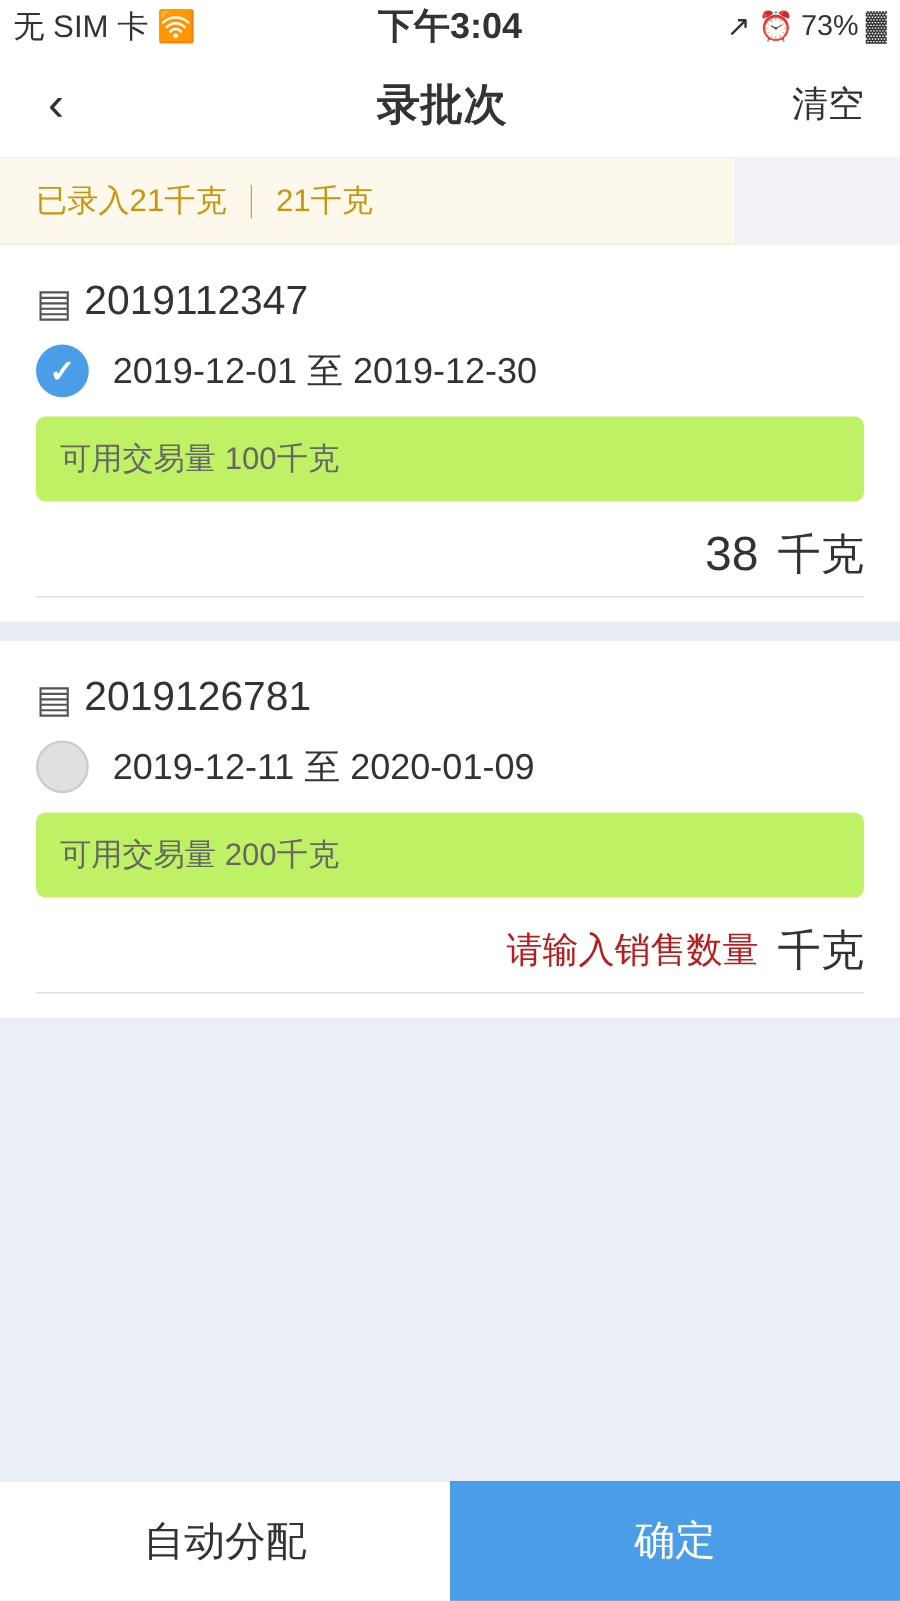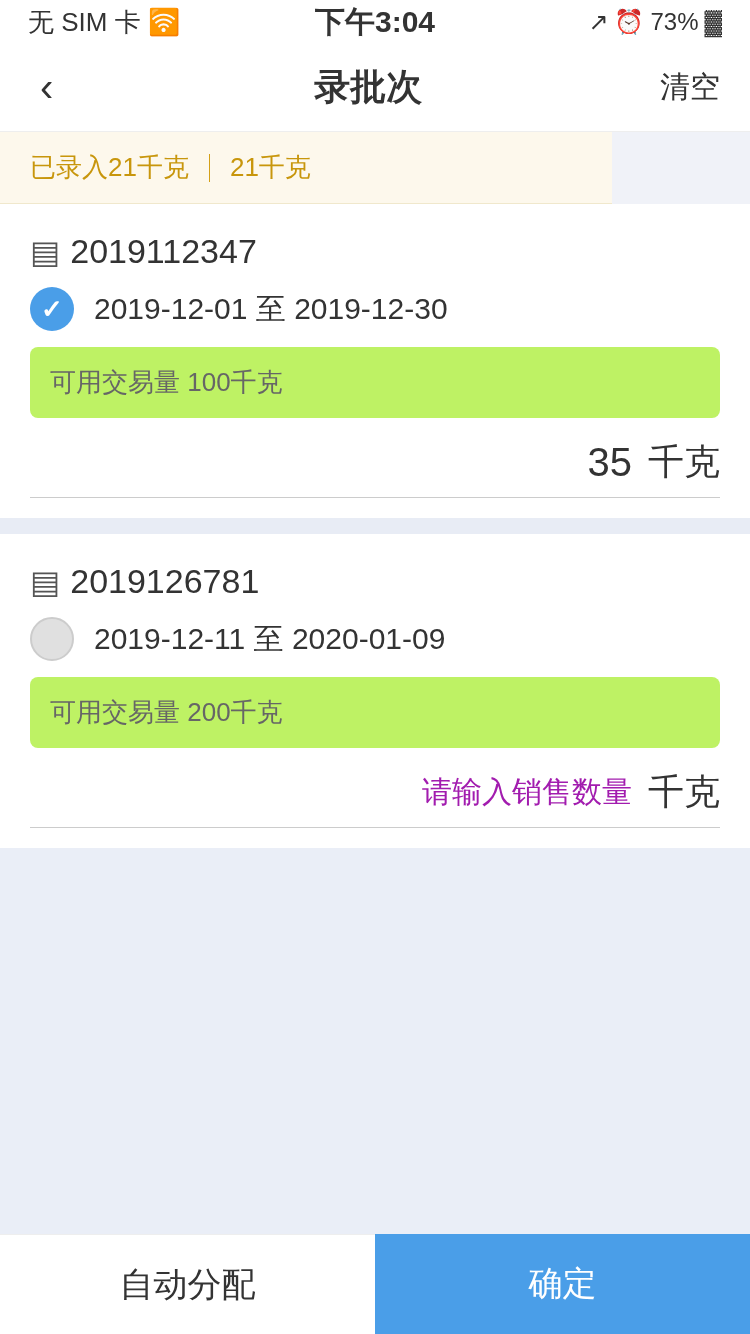--- a/index.html
+++ b/index.html
@@ -13,21 +13,21 @@
     }
 
     
     .status-bar {
       width: 750px;
       height: 44px;
       background: #fff;
       display: flex;
       align-items: center;
       justify-content: space-between;
-      padding: 0 28px;
+      padding: 0 11px;
       font-size: 28px;
     }
     .status-left {
       display: flex;
       align-items: center;
       gap: 8px;
       font-size: 26px;
       color: #333;
     }
     .status-center {
@@ -200,21 +200,21 @@
     
     .input-row {
       display: flex;
       align-items: center;
       justify-content: flex-end;
       padding: 20px 30px 10px 30px;
       background: #fff;
     }
     .input-placeholder {
       font-size: 30px;
-      color: #a21caf;
+      color: #b91c1c;
       flex: 1;
       text-align: right;
       margin-right: 16px;
     }
     .input-unit {
       font-size: 36px;
       color: #333;
     }
     .input-underline {
       height: 1px;
@@ -301,21 +301,21 @@
     </div>
     <div class="batch-date-row">
       <div class="batch-checkbox checked">
         <span class="checkmark">✓</span>
       </div>
       <span class="batch-date">2019-12-01 至 2019-12-30</span>
     </div>
     <div class="batch-available">可用交易量 100千克</div>
   </div>
   <div class="quantity-row">
-    <span class="quantity-value">35</span>
+    <span class="quantity-value">38</span>
     <span class="quantity-unit">千克</span>
   </div>
   <div class="quantity-underline"></div>
   <div style="height:20px; background:#fff;"></div>
 </div>
 
 <div class="card-separator"></div>
 
 <div class="batch-card-2">
   <div class="batch-card-inner">

